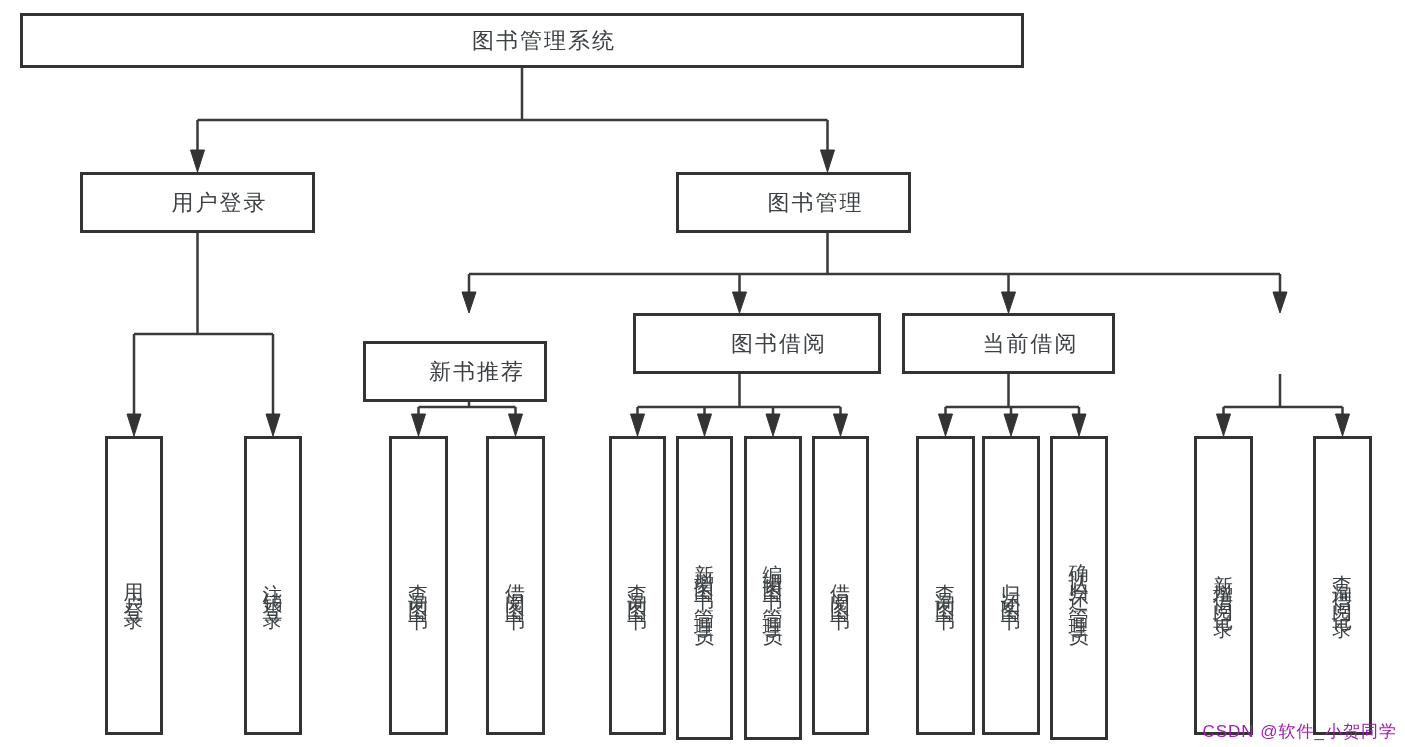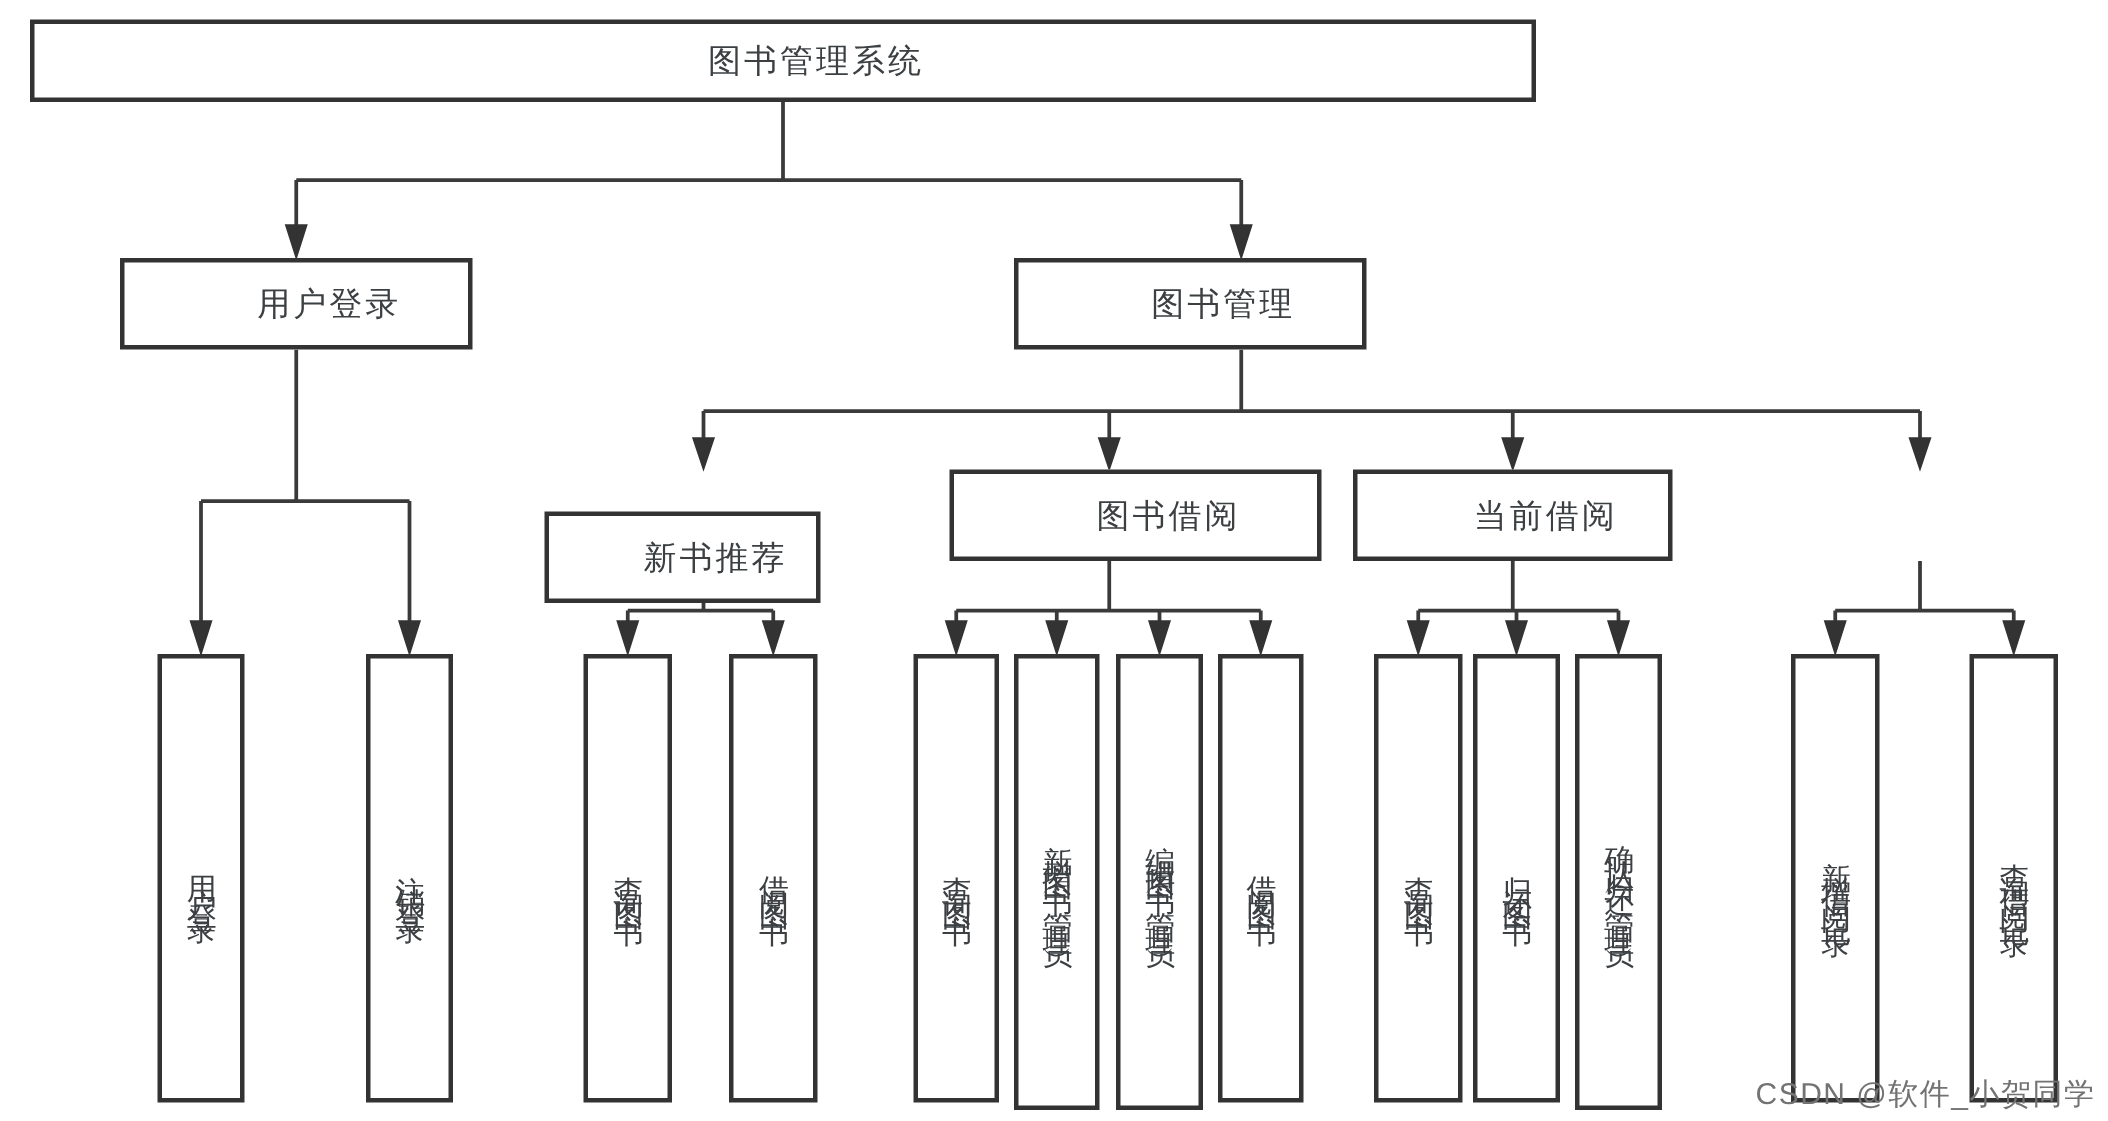--- a/index.html
+++ b/index.html
@@ -36,22 +36,22 @@
     writing-mode:vertical-rl;
     text-orientation:mixed;
     font-size:20px;
     line-height:1;
     letter-spacing:9px;
     white-space:nowrap;
   }
   .watermark{
     position:absolute;
     right:8px;bottom:4px;
-    font-size:20px;
-    color:#737373;
+    font-size:17px;
+    color:#a21caf;
     letter-spacing:1px;
     z-index:3;
   }
 </style>
 </head>
 <body>
 
 <div class="stage">
 
   <svg class="connectors" width="1405" height="747" viewBox="0 0 1405 747">

